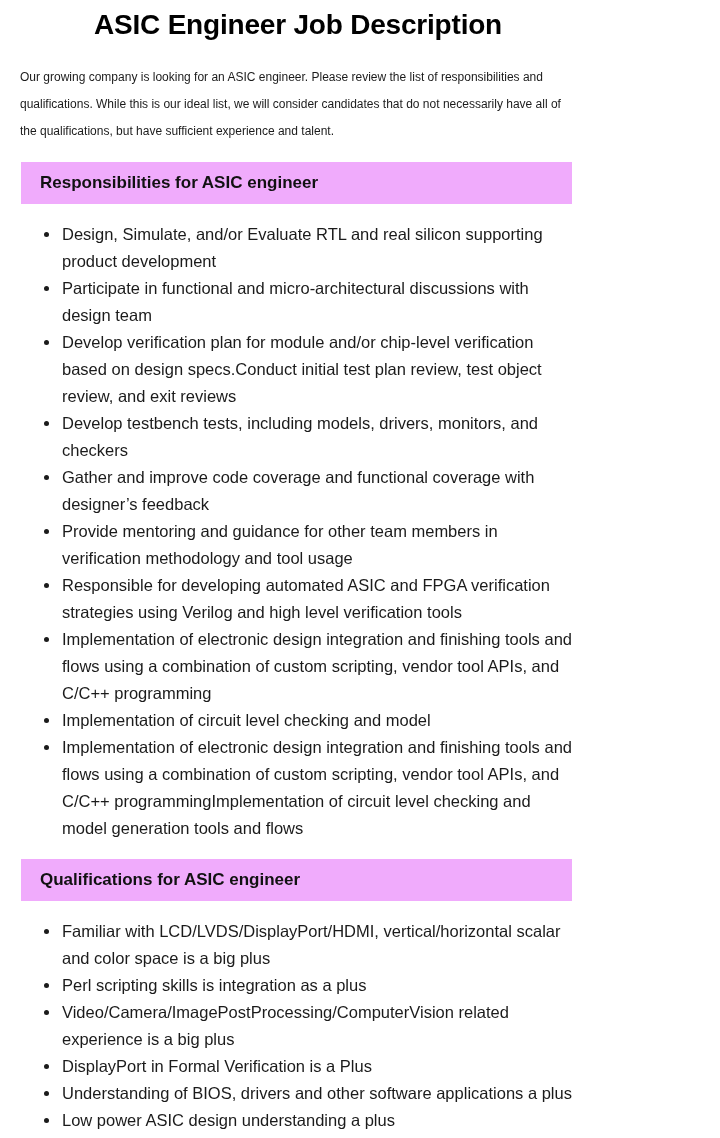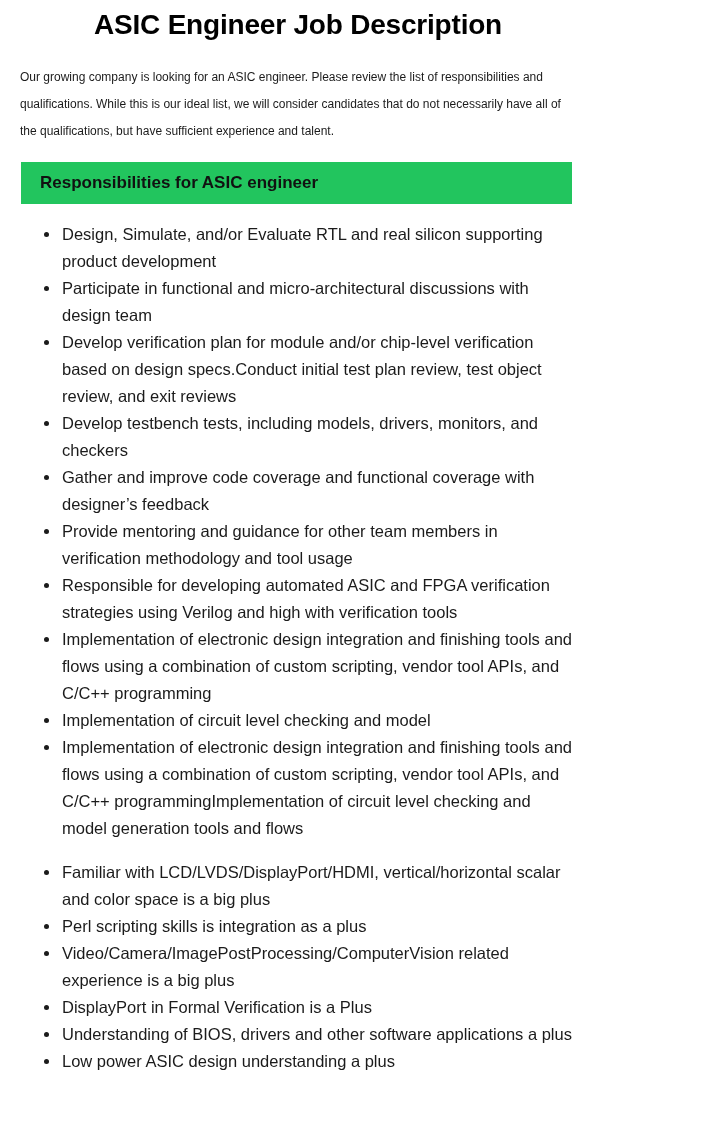--- a/index.html
+++ b/index.html
@@ -25,21 +25,21 @@
     text-align: center;
     color: #000000;
     letter-spacing: -0.2px;
   }
   p.intro {
     margin: 23px 26px 0 20px;
     font-size: 12px;
     line-height: 27px;
   }
   .section-header {
-    background: #22c55e;
+    background: #f0abfc;
     margin: 17px 24px 0 21px;
     padding: 11px 10px 11px 19px;
     font-size: 17px;
     line-height: 20px;
     font-weight: bold;
     color: #111111;
   }
   ul.bullet-list {
     margin: 17px 24px 0 0;
     padding: 0 0 0 61px;
@@ -64,26 +64,29 @@
     <span>Responsibilities for ASIC engineer</span>
   </div>
 
   <ul class="bullet-list">
     <li>Design, Simulate, and/or Evaluate RTL and real silicon supporting product development</li>
     <li>Participate in functional and micro-architectural discussions with design team</li>
     <li>Develop verification plan for module and/or chip-level verification based on design specs.Conduct initial test plan review, test object review, and exit reviews</li>
     <li>Develop testbench tests, including models, drivers, monitors, and checkers</li>
     <li>Gather and improve code coverage and functional coverage with designer’s feedback</li>
     <li>Provide mentoring and guidance for other team members in verification methodology and tool usage</li>
-    <li>Responsible for developing automated ASIC and FPGA verification strategies using Verilog and high with verification tools</li>
+    <li>Responsible for developing automated ASIC and FPGA verification strategies using Verilog and high level verification tools</li>
     <li>Implementation of electronic design integration and finishing tools and flows using a combination of custom scripting, vendor tool APIs, and C/C++ programming</li>
     <li>Implementation of circuit level checking and model</li>
     <li>Implementation of electronic design integration and finishing tools and flows using a combination of custom scripting, vendor tool APIs, and C/C++ programmingImplementation of circuit level checking and model generation tools and flows</li>
   </ul>
 
+  <div class="section-header">
+    <span>Qualifications for ASIC engineer</span>
+  </div>
 
   <ul class="bullet-list">
     <li>Familiar with LCD/LVDS/DisplayPort/HDMI, vertical/horizontal scalar and color space is a big plus</li>
     <li>Perl scripting skills is integration as a plus</li>
     <li>Video/Camera/ImagePostProcessing/ComputerVision related experience is a big plus</li>
     <li>DisplayPort in Formal Verification is a Plus</li>
     <li>Understanding of BIOS, drivers and other software applications a plus</li>
     <li>Low power ASIC design understanding a plus</li>
   </ul>
 

